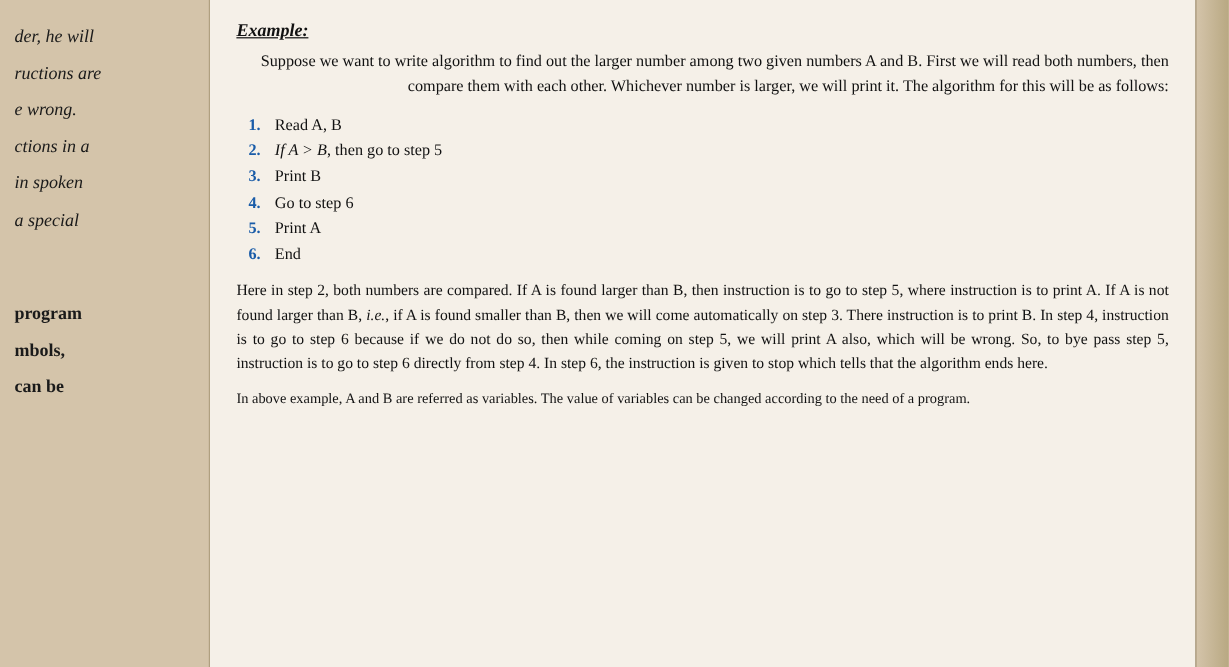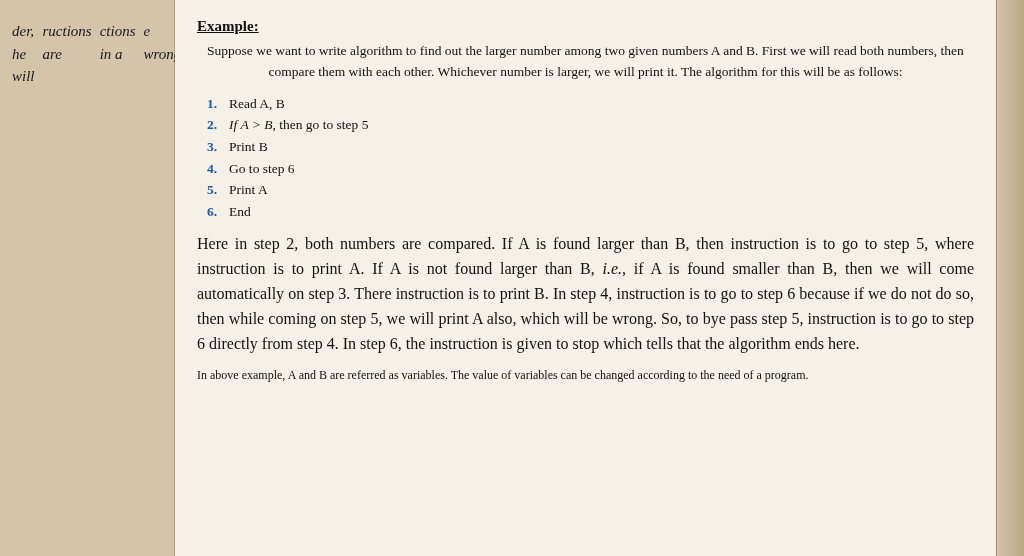--- a/index.html
+++ b/index.html
@@ -12,21 +12,21 @@
       font-family: Georgia, 'Times New Roman', serif;
     }
 
     .left-panel {
       width: 175px;
       min-width: 175px;
       height: 100%;
       background: #d4c4aa;
       padding: 20px 12px;
       display: flex;
-      flex-direction: row;
+      flex-direction: column;
       gap: 8px;
       border-right: 1px solid #b0a080;
     }
 
     .left-text {
       font-size: 15px;
       color: #1a1a1a;
       line-height: 1.5;
       font-style: italic;
     }
@@ -40,31 +40,32 @@
       flex: 1;
       background: #f5f0e8;
       padding: 18px 22px 14px 22px;
       overflow: hidden;
       position: relative;
     }
 
     .example-title {
       font-size: 15px;
       font-weight: bold;
+      font-style: italic;
       color: #111;
       margin-bottom: 6px;
       text-decoration: underline;
     }
 
     .intro-text {
       font-size: 13.5px;
       color: #111;
       line-height: 1.55;
       margin-bottom: 10px;
-      text-align: center;
+      text-align: right;
     }
 
     .algorithm-list {
       list-style: none;
       margin-bottom: 10px;
       padding-left: 10px;
     }
 
     .algorithm-list li {
       font-size: 13.5px;
@@ -84,21 +85,21 @@
     .step-text {
       color: #111;
     }
 
     .step-text .if-a {
       font-style: italic;
       text-align: right;
     }
 
     .explanation-text {
-      font-size: 16px;
+      font-size: 13px;
       color: #111;
       line-height: 1.55;
       margin-bottom: 10px;
       text-align: justify;
     }
 
     .conclusion-text {
       font-size: 12px;
       color: #111;
       line-height: 1.55;
@@ -112,22 +113,22 @@
       background: linear-gradient(to right, #d4c4aa, #b8a882);
       border-left: 1px solid #a09070;
     }
   </style>
 </head>
 <body>
 
 <div class="left-panel">
   <span class="left-text">der, he will</span>
   <span class="left-text">ructions are</span>
+  <span class="left-text">e wrong.</span>
   <span class="left-text">ctions in a</span>
-  <span class="left-text">e wrong.</span>
   <span class="left-text">in spoken</span>
   <span class="left-text">a special</span>
   <div style="height: 40px;"></div>
   <span class="left-text bold-part">program</span>
   <span class="left-text bold-part">mbols,</span>
   <span class="left-text bold-part">can be</span>
 </div>
 
 <div class="main-content">
   <div class="example-title">Example:</div>

